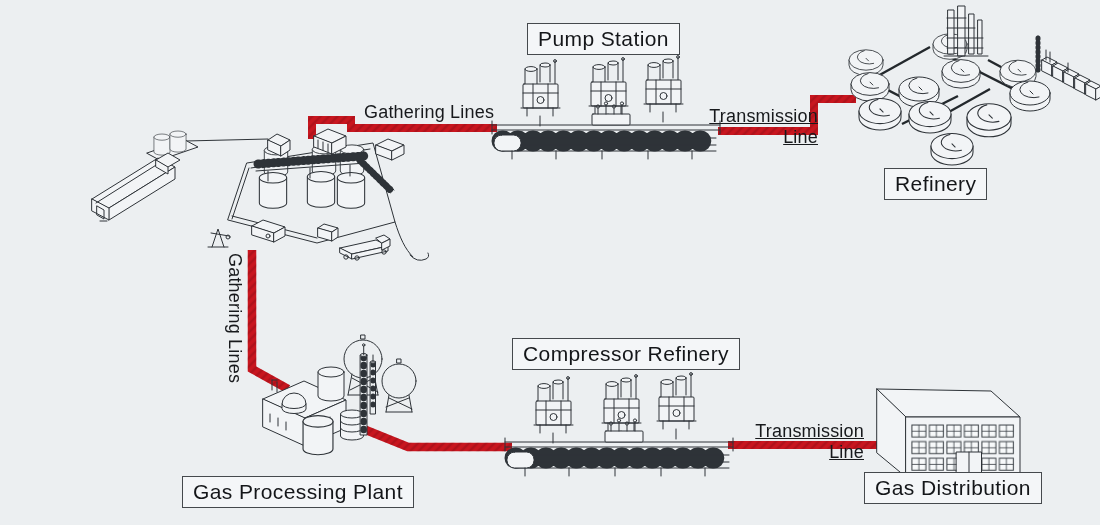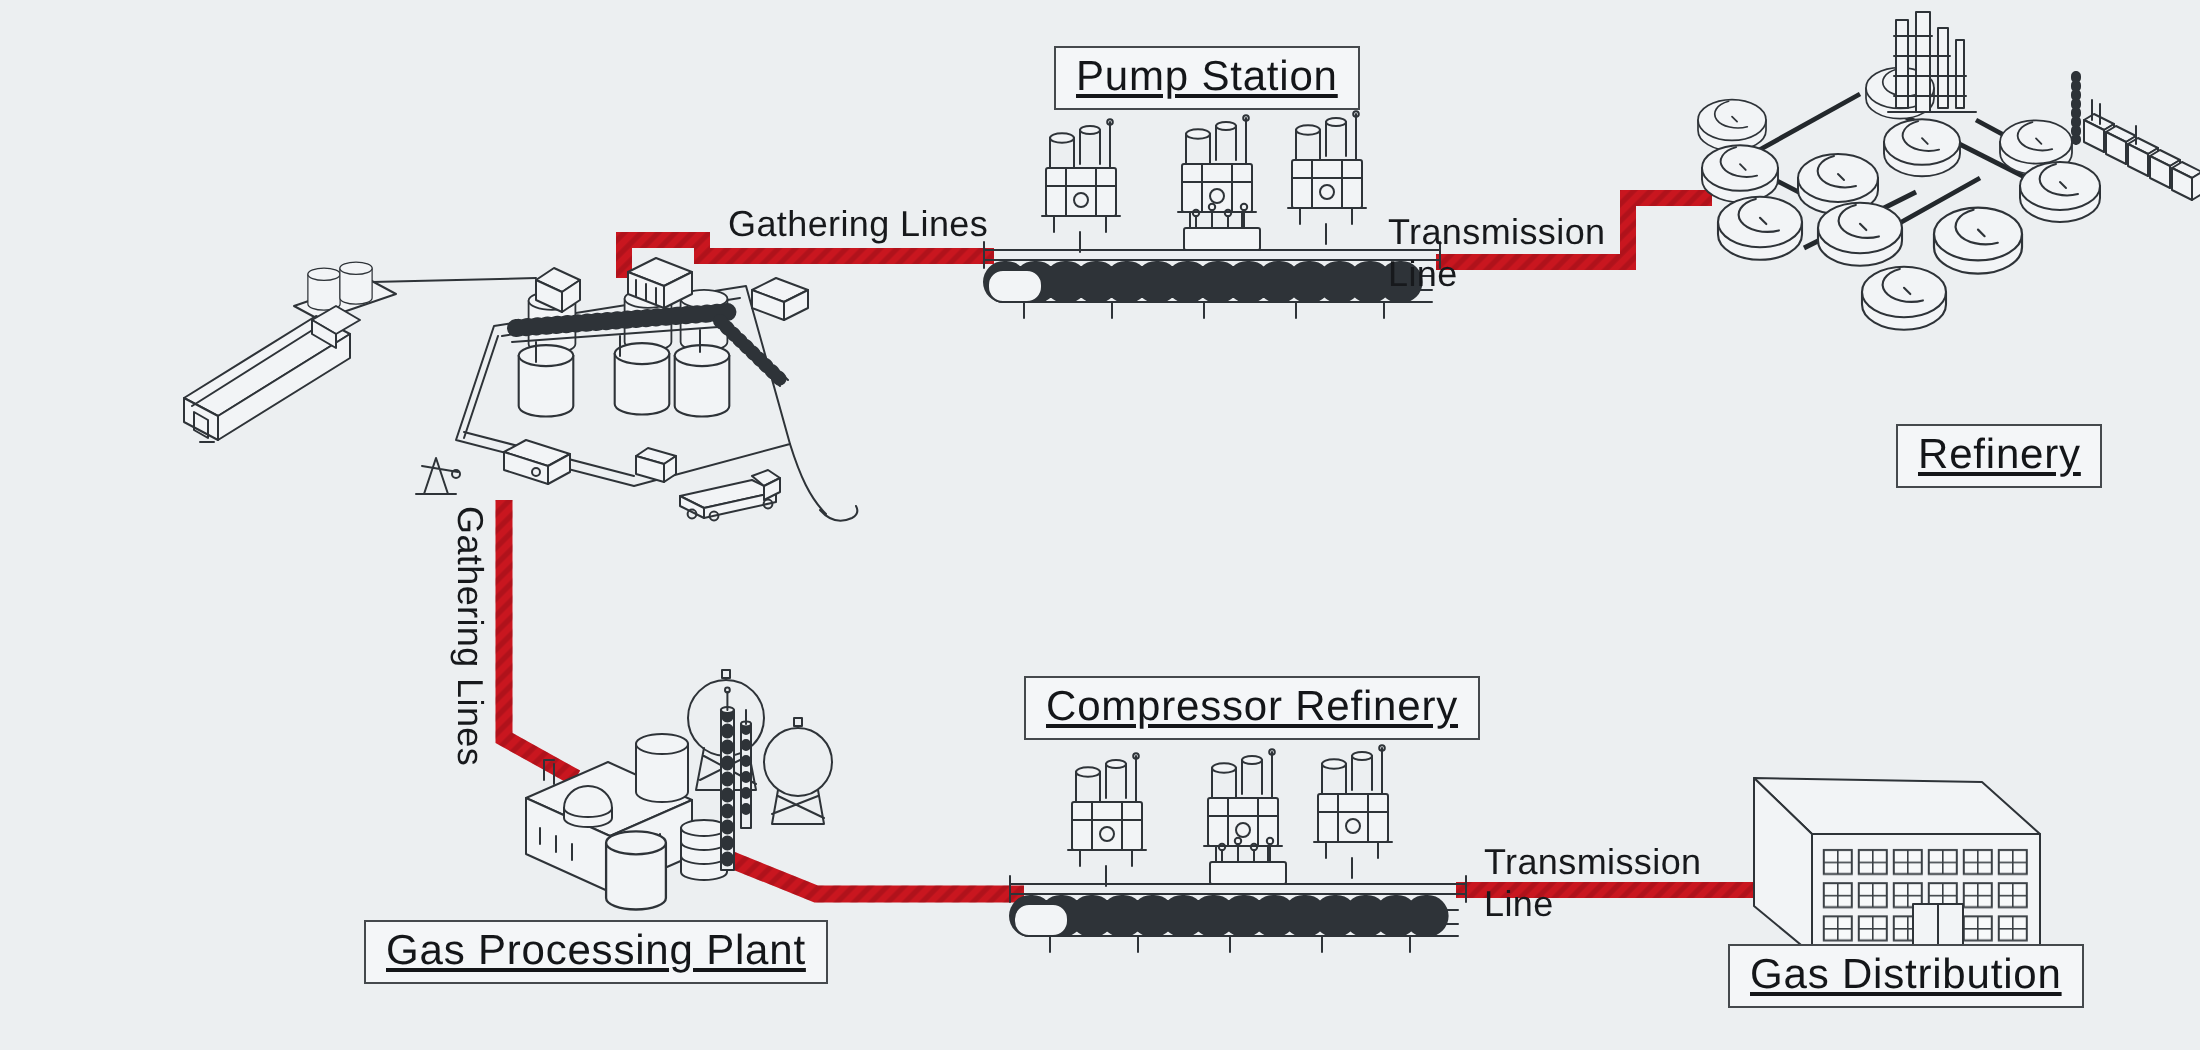--- a/index.html
+++ b/index.html
@@ -20,30 +20,29 @@
   .node-label{
     position:absolute;
     border:1.6px solid #45494d;
     background:#f4f6f8;
     color:#141619;
     font-size:21px;
     line-height:27px;
     padding:1px 10px 2px;
     letter-spacing:0.4px;
     white-space:nowrap;
-    text-decoration:underline;
   }
   .flow-label{
     position:absolute;
     color:#17191c;
     font-size:18px;
     letter-spacing:0.2px;
     white-space:nowrap;
   }
-  .flow-label.two-line{white-space:normal;text-align:left;line-height:21px;}
+  .flow-label.two-line{white-space:normal;text-align:right;line-height:21px;text-decoration:underline;}
   #lbl-gathering-left{
     transform:rotate(90deg);
     transform-origin:0 0;
   }
 </style>
 </head>
 <body>
 
 <div id="stage">
 
@@ -337,23 +336,23 @@
     <polygon class="sketch fillw" points="877,389 991,391 1020,417 906,417"></polygon>
     <polygon class="sketch fillw" points="877,389 906,417 906,477 877,453"></polygon>
     <polygon class="sketch fillw" points="906,417 1020,417 1020,477 906,477"></polygon>
     <rect x="911" y="423" width="105" height="50" fill="url(#win)" stroke="none"></rect>
     <rect class="sketch fillw" x="956.5" y="452" width="25" height="20.5"></rect>
     <line class="sketch" x1="969" y1="452" x2="969" y2="472.5"></line>
   </g>
 </svg>
 
   <div class="node-label" style="left:527px;top:23px;">Pump Station</div>
-  <div class="node-label" style="left:948px;top:168px;margin-top:44px;">Refinery</div>
+  <div class="node-label" style="left:884px;top:168px;">Refinery</div>
   <div class="node-label" style="left:512px;top:338px;">Compressor Refinery</div>
-  <div class="node-label" style="left:182px;top:460px;">Gas Processing Plant</div>
+  <div class="node-label" style="left:182px;top:476px;">Gas Processing Plant</div>
   <div class="node-label" style="left:864px;top:472px;">Gas Distribution</div>
 
   <div class="flow-label" style="left:364px;top:102px;">Gathering Lines</div>
 
   <div class="flow-label two-line" style="left:694px;top:106px;width:124px;">
     <span>Transmission</span><br>
     <span>Line</span>
   </div>
 
   <div class="flow-label" id="lbl-gathering-left" style="left:245px;top:253px;">Gathering Lines</div>

